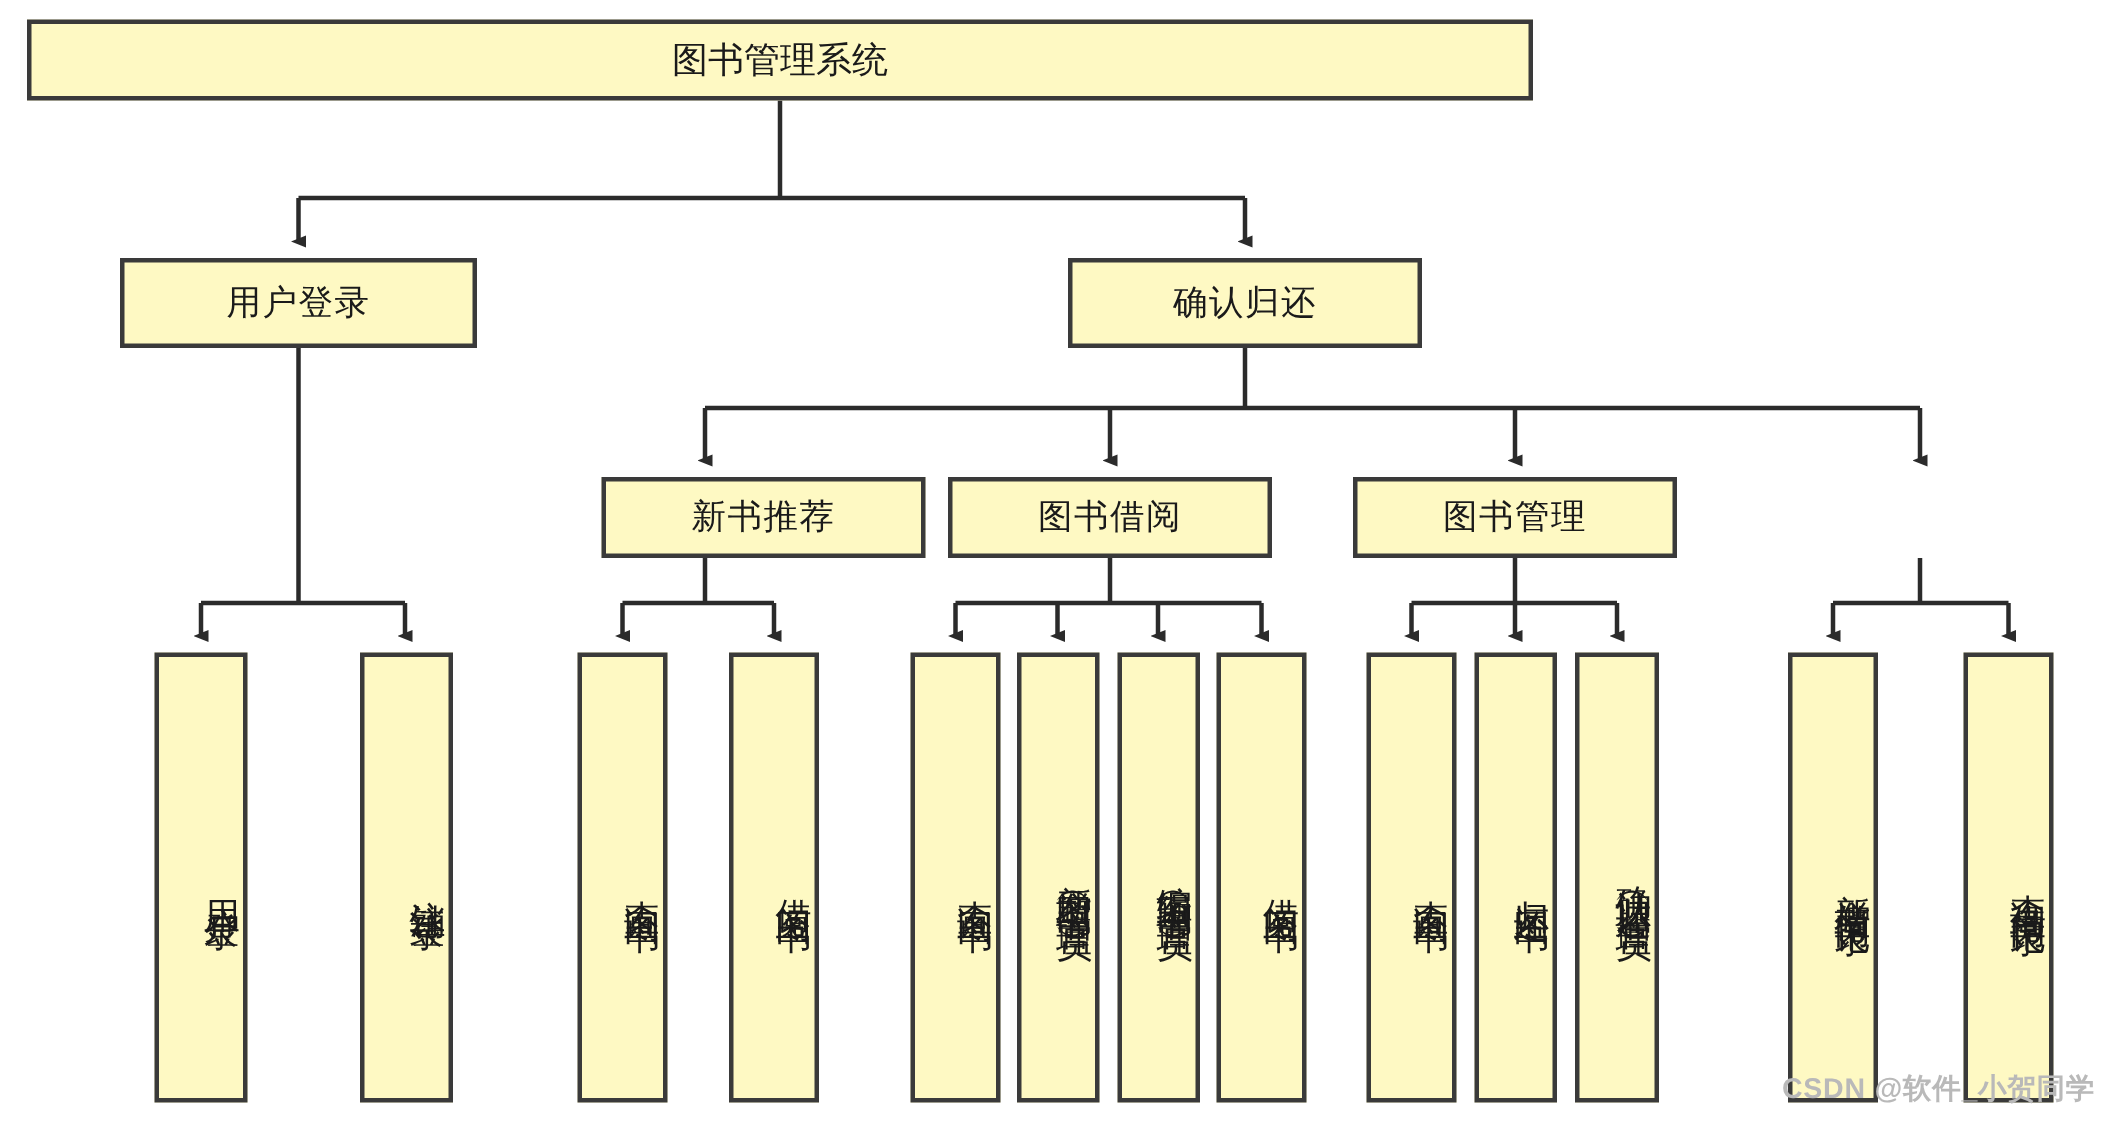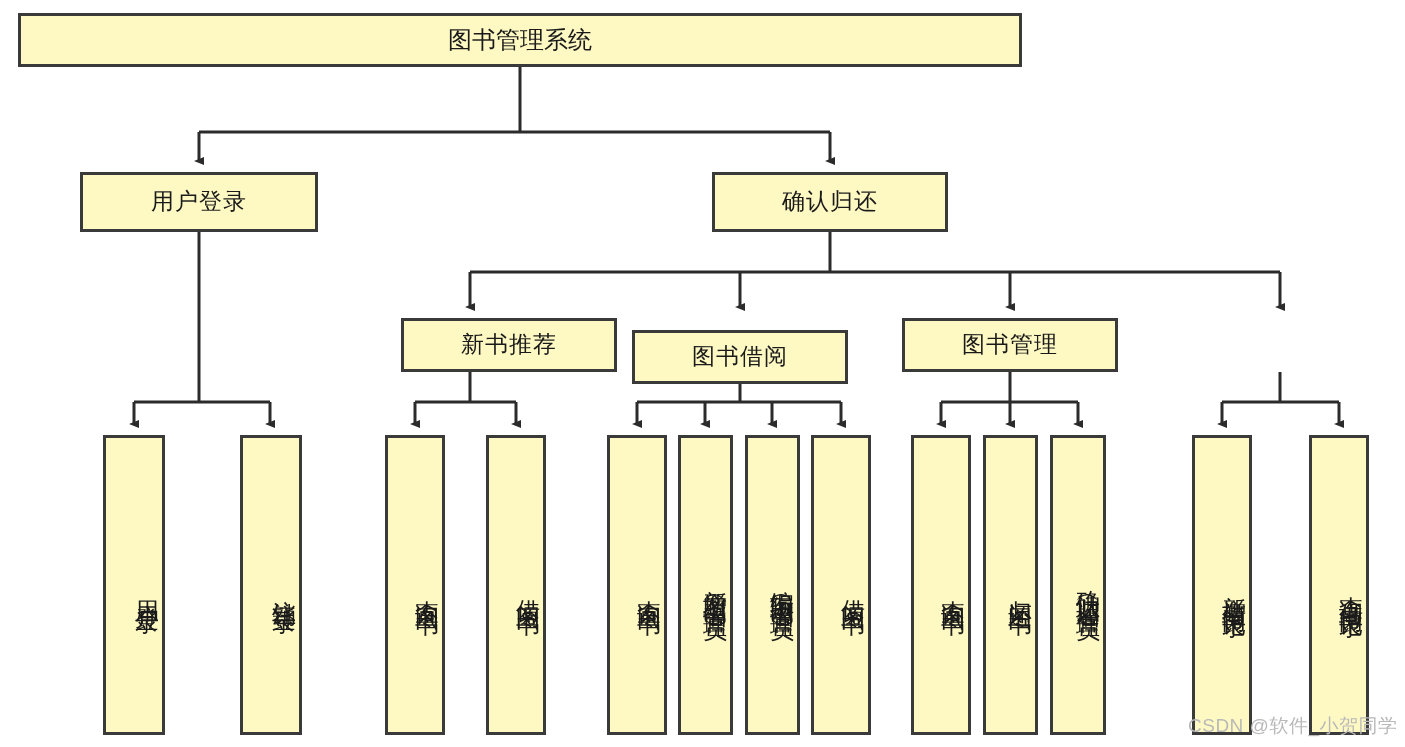--- a/index.html
+++ b/index.html
@@ -62,20 +62,21 @@
   }
   .watermark {
     position: absolute;
     left: 1188px;
     top: 713px;
     font-size: 19px;
     color: #b9b9b9;
     white-space: nowrap;
     z-index: 3;
     letter-spacing: 0.5px;
+    font-weight: bold;
   }
 </style>
 </head>
 <body>
 
 <div id="stage">
 
   <svg id="edges" viewBox="0 0 1405 747" xmlns="http://www.w3.org/2000/svg">
     <defs>
       <marker id="arrow" markerWidth="10" markerHeight="10" refX="5" refY="5" orient="auto" markerUnits="userSpaceOnUse">
@@ -133,21 +134,21 @@
   <div class="node h" style="left:80px; top:172px; width:238px; height:60px;">
     <span>用户登录</span>
   </div>
   <div class="node h" style="left:712px; top:172px; width:236px; height:60px;">
     <span>确认归还</span>
   </div>
 
   <div class="node h" style="left:362px; top:318px; width:216px; height:54px;margin-left:39px;">
     <span>新书推荐</span>
   </div>
-  <div class="node h" style="left:632px; top:318px; width:216px; height:54px;margin-top:12px;">
+  <div class="node h" style="left:632px; top:318px; width:216px; height:54px;">
     <span>图书借阅</span>
   </div>
   <div class="node h" style="left:902px; top:318px; width:216px; height:54px;">
     <span>图书管理</span>
   </div>
 
   <div class="node leaf" style="left:103px; top:435px; width:62px; height:300px;">
     <span class="vtext">用户登录</span>
   </div>
   <div class="node leaf" style="left:240px; top:435px; width:62px; height:300px;">

